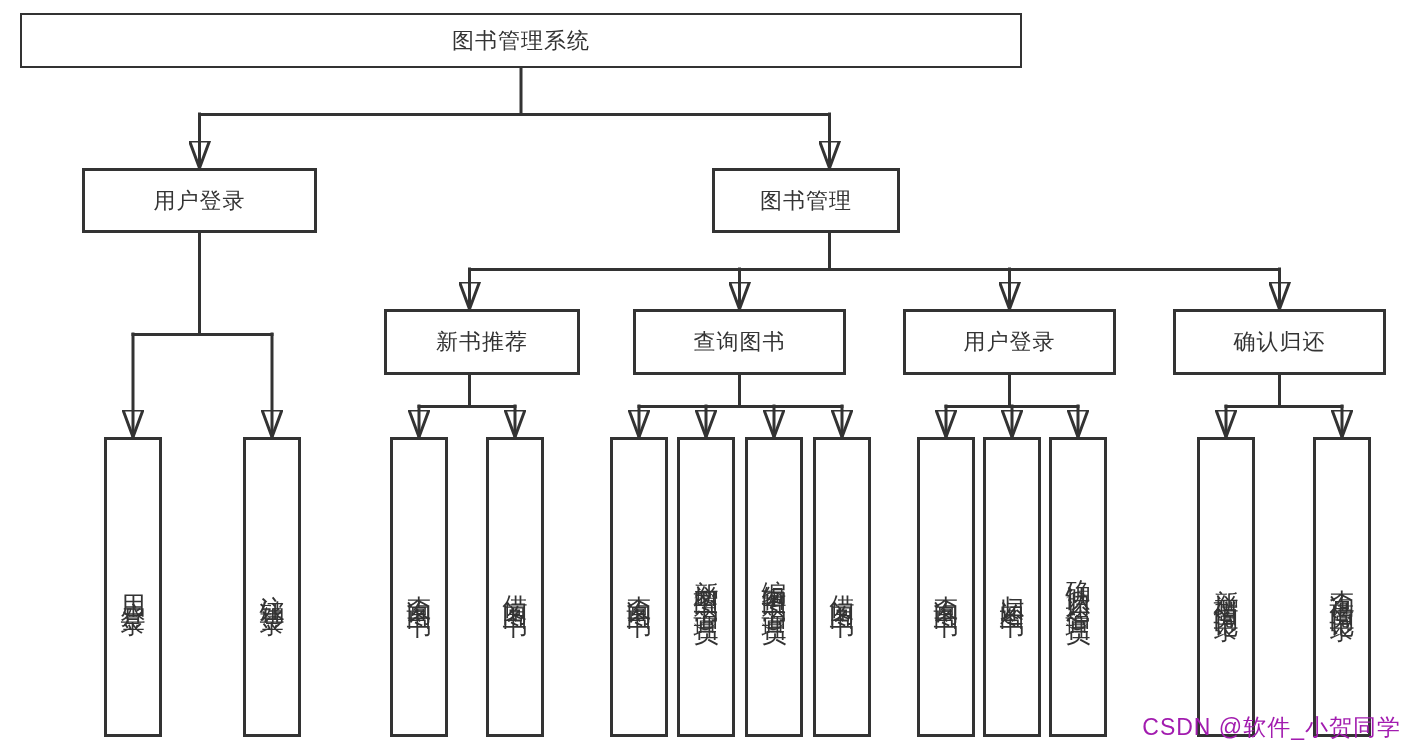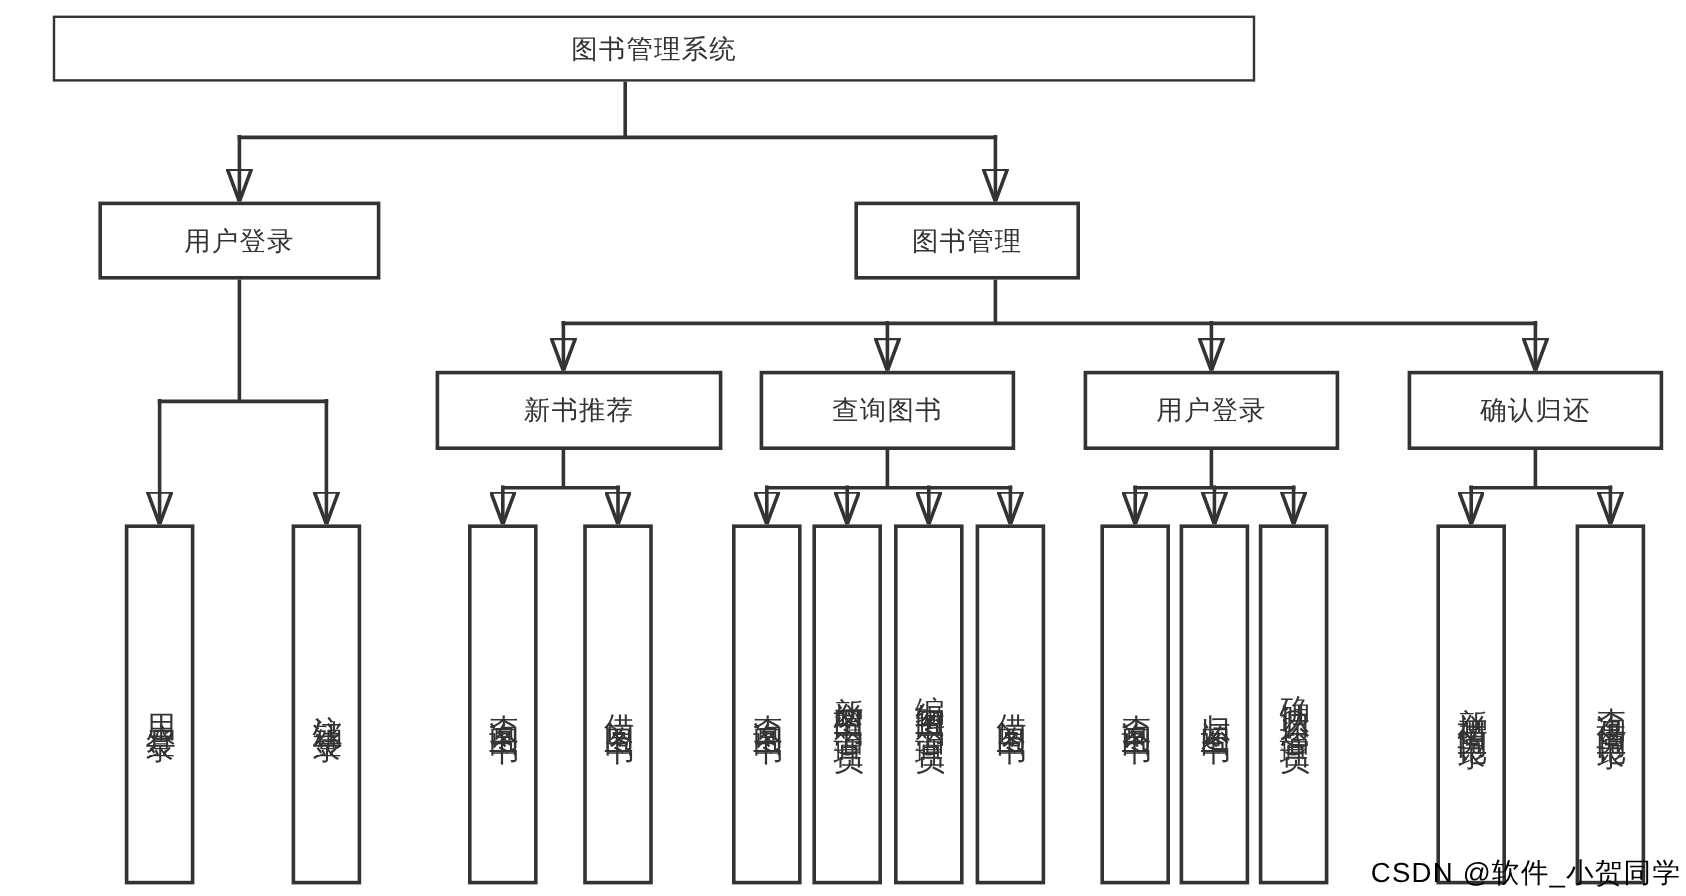--- a/index.html
+++ b/index.html
@@ -7,30 +7,30 @@
     position:relative;width:1405px;height:747px;background:#ffffff;
     font-family:"Liberation Sans", sans-serif;color:#333333;overflow:hidden;
   }
   .wires{position:absolute;left:0;top:0;z-index:1;}
   .wires path{stroke:#333333;stroke-width:3;fill:none;stroke-linecap:square;}
   .box{
     position:absolute;z-index:2;background:#ffffff;border:3px solid #333333;
     box-sizing:border-box;display:flex;align-items:center;justify-content:center;
     text-align:center;
   }
-  .root-box{border-width:2px;font-size:22px;letter-spacing:1px;margin-left:24px;}
+  .root-box{border-width:2px;font-size:22px;letter-spacing:1px;}
   .h-box{font-size:22px;letter-spacing:1px;}
   .v-box{
     width:58px;height:300px;top:437px;
     writing-mode:vertical-rl;text-orientation:mixed;
     font-size:25px;letter-spacing:6px;line-height:1;
   }
   .watermark{
     position:absolute;z-index:3;right:4px;top:712px;
-    font-size:23px;color:#000000;letter-spacing:1px;white-space:nowrap;
+    font-size:23px;color:#a21caf;letter-spacing:1px;white-space:nowrap;
   }
 </style>
 </head>
 <body>
 
 <div class="canvas">
 
   <svg class="wires" width="1405" height="747" viewBox="0 0 1405 747">
     <defs>
       <marker id="arr" markerUnits="userSpaceOnUse" markerWidth="30" markerHeight="22" refX="27" refY="11" orient="auto">
@@ -73,21 +73,21 @@
     <path d="M1078 406 V437" marker-end="url(#arr)"></path>
     <path d="M1226 406 V437" marker-end="url(#arr)"></path>
     <path d="M1342 406 V437" marker-end="url(#arr)"></path>
   </svg>
 
   <div class="box root-box" style="left:20px;top:13px;width:1002px;height:55px">图书管理系统</div>
 
   <div class="box h-box" style="left:82px;top:168px;width:235px;height:65px">用户登录</div>
   <div class="box h-box" style="left:712px;top:168px;width:188px;height:65px">图书管理</div>
 
-  <div class="box h-box" style="left:363px;top:309px;width:239px;height:66px">新书推荐</div>
+  <div class="box h-box" style="left:384px;top:309px;width:196px;height:66px">新书推荐</div>
   <div class="box h-box" style="left:633px;top:309px;width:213px;height:66px">查询图书</div>
   <div class="box h-box" style="left:903px;top:309px;width:213px;height:66px">用户登录</div>
   <div class="box h-box" style="left:1173px;top:309px;width:213px;height:66px">确认归还</div>
 
   <div class="box v-box" style="left:104px">用户登录</div>
   <div class="box v-box" style="left:243px">注销登录</div>
 
   <div class="box v-box" style="left:390px">查询图书</div>
   <div class="box v-box" style="left:486px">借阅图书</div>
 

